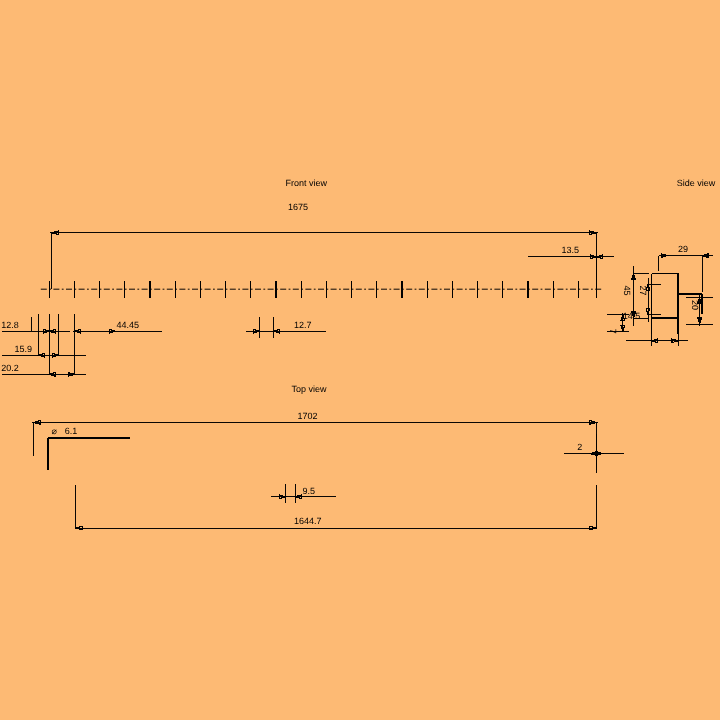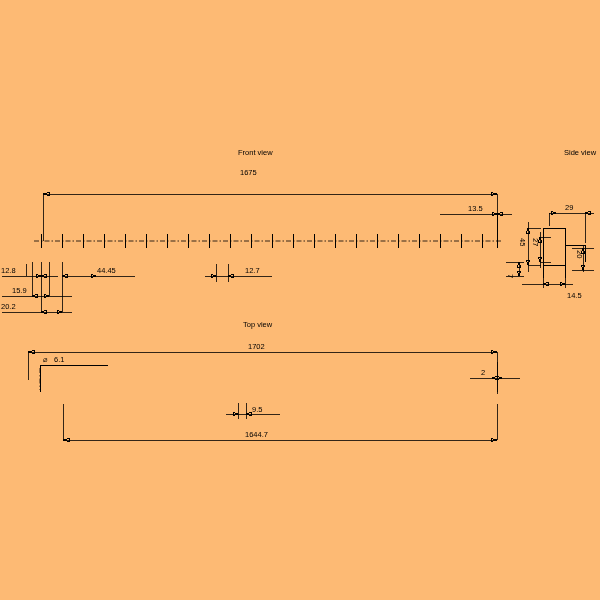--- a/index.html
+++ b/index.html
@@ -240,21 +240,21 @@
   <div style="position:absolute;left:506px;top:274px;" class="dim-txt vert">7</div>
 
   <div style="position:absolute;left:565px;top:203px;" class="dim-txt">29</div>
 
   <div style="position:absolute;left:518px;top:238px;" class="dim-txt vert">45</div>
 
   <div style="position:absolute;left:531px;top:238px;" class="dim-txt vert">27</div>
 
   <div style="position:absolute;left:575px;top:250px;" class="dim-txt vert">20</div>
 
-  <div style="position:absolute;left:519px;top:291px;margin-left:48px;" class="dim-txt">14.5</div>
+  <div style="position:absolute;left:519px;top:259px;" class="dim-txt">14.5</div>
 
   <div style="position:absolute;left:248px;top:342px;text-align:center;" class="dim-txt">1702</div>
 
   <div style="position:absolute;left:43px;top:355px;" class="dim-txt">⌀</div>
 
   <div style="position:absolute;left:54px;top:355px;" class="dim-txt">6.1</div>
 
   <div style="position:absolute;left:481px;top:368px;" class="dim-txt">2</div>
 
   <div style="position:absolute;left:252px;top:405px;" class="dim-txt">9.5</div>

